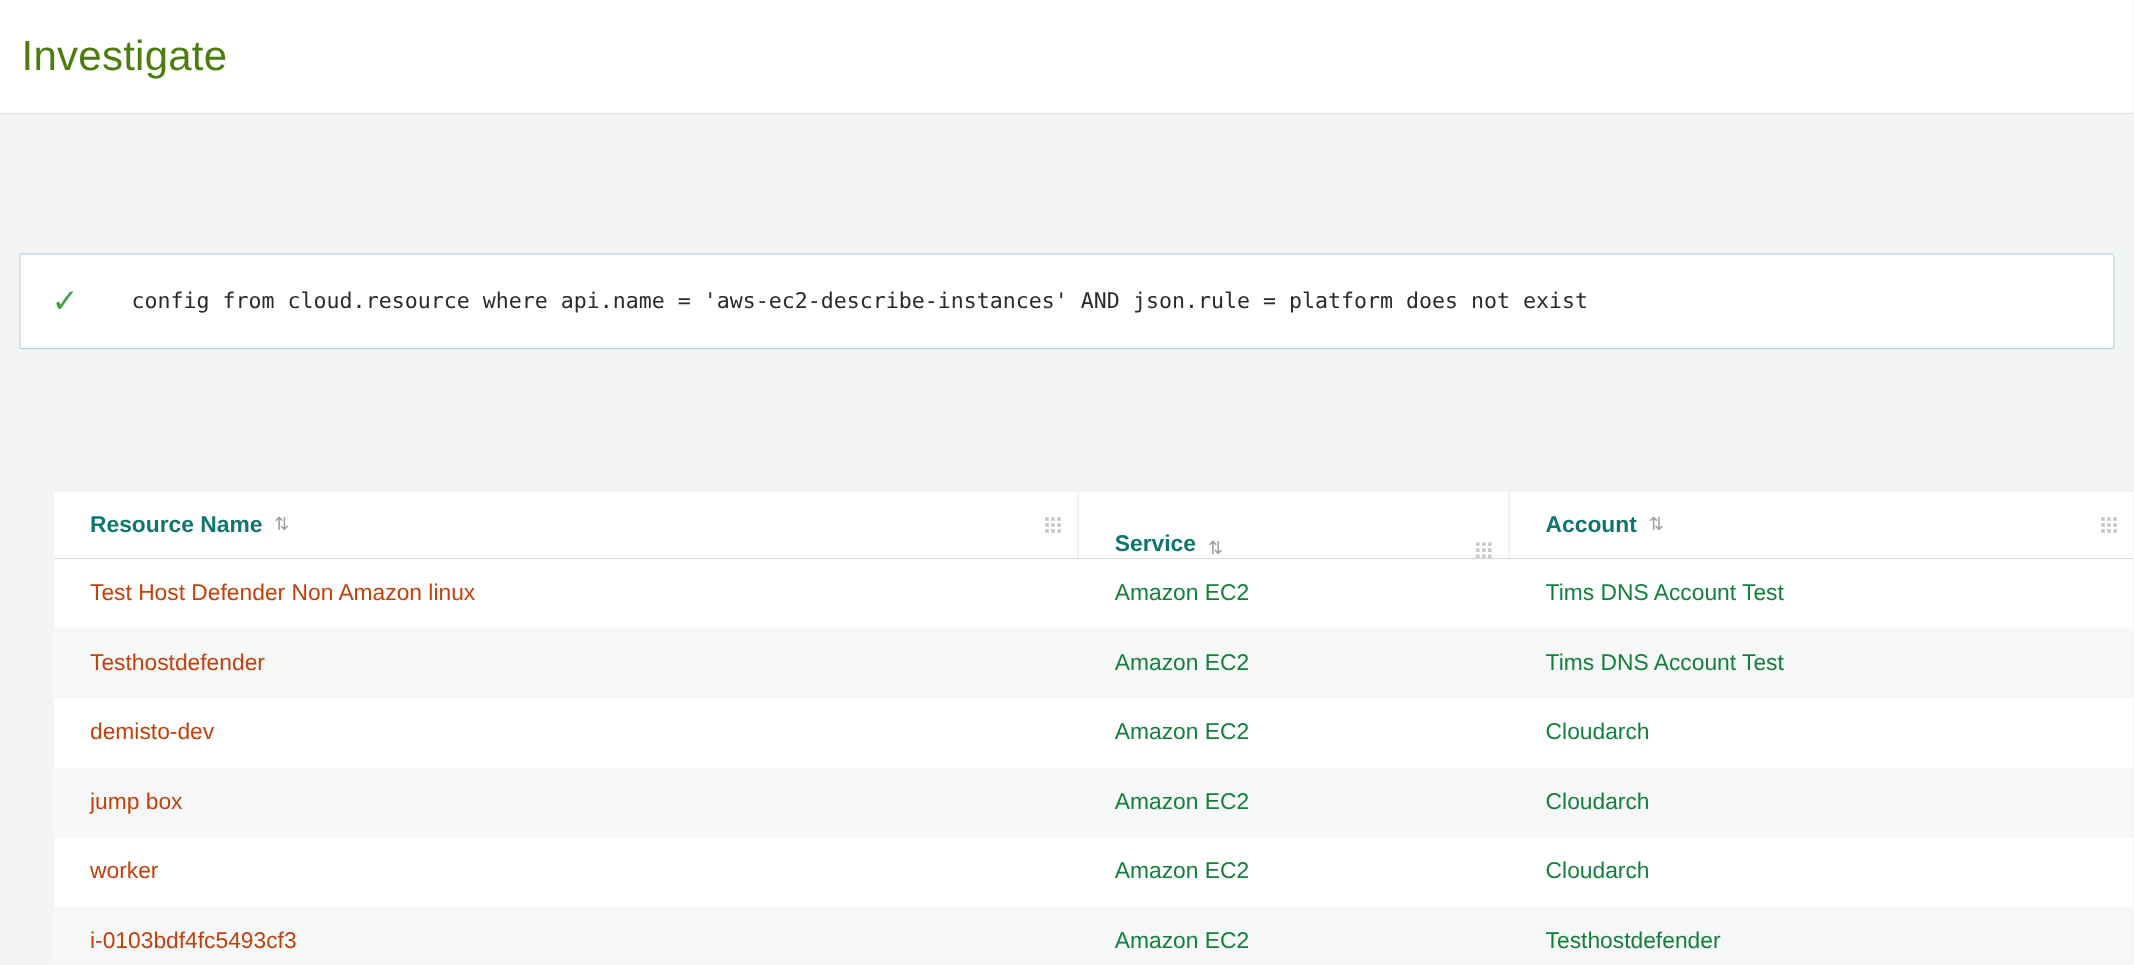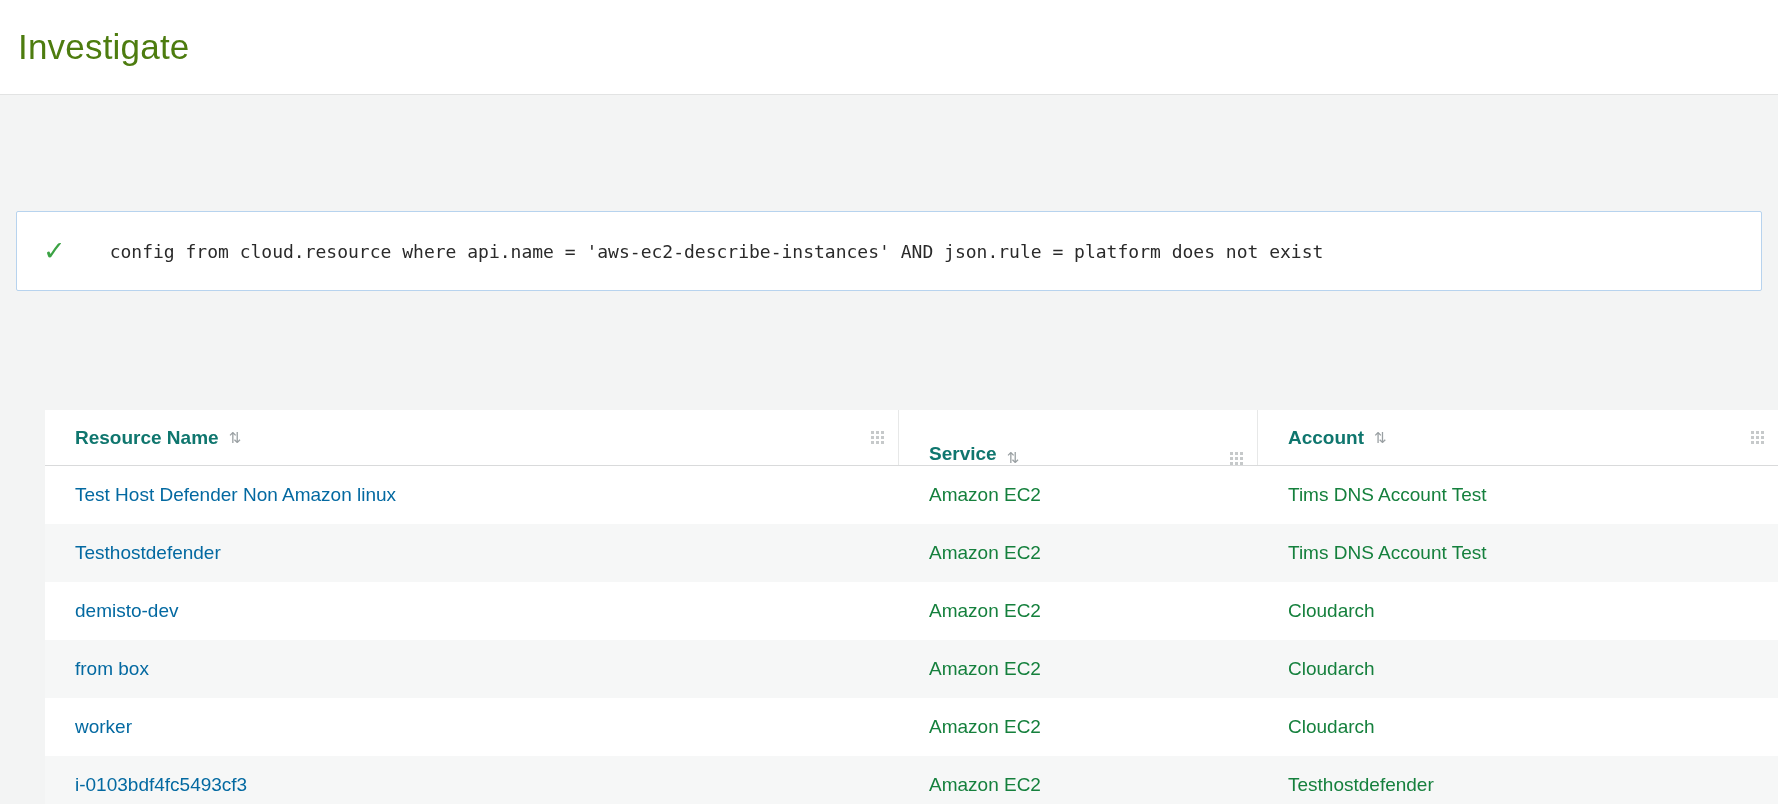--- a/index.html
+++ b/index.html
@@ -95,21 +95,21 @@
     height:58px;
     background:#ffffff;
     font-size:19px;
   }
   .tbody .row:nth-child(even) { background:#f6f7f7; }
   .cell {
     padding-left:30px; padding-right:14px;
     white-space:nowrap; overflow:hidden; text-overflow:ellipsis;
   }
   .resource-link {
-    color:#0369a1;
+    color:#c2410c;
     text-decoration:none;
     cursor:pointer;
   }
   .plain-text { color:#15803d; }
 </style>
 </head>
 <body>
 
 <div class="top-header">
   <h1 class="page-title">Investigate</h1>
@@ -184,21 +184,21 @@
       <div class="cell c3 plain-text">Tims DNS Account Test</div>
     </div>
 
     <div class="row">
       <div class="cell c1"><a class="resource-link">demisto-dev</a></div>
       <div class="cell c2 plain-text">Amazon EC2</div>
       <div class="cell c3 plain-text">Cloudarch</div>
     </div>
 
     <div class="row">
-      <div class="cell c1"><a class="resource-link">from box</a></div>
+      <div class="cell c1"><a class="resource-link">jump box</a></div>
       <div class="cell c2 plain-text">Amazon EC2</div>
       <div class="cell c3 plain-text">Cloudarch</div>
     </div>
 
     <div class="row">
       <div class="cell c1"><a class="resource-link">worker</a></div>
       <div class="cell c2 plain-text">Amazon EC2</div>
       <div class="cell c3 plain-text">Cloudarch</div>
     </div>
 

